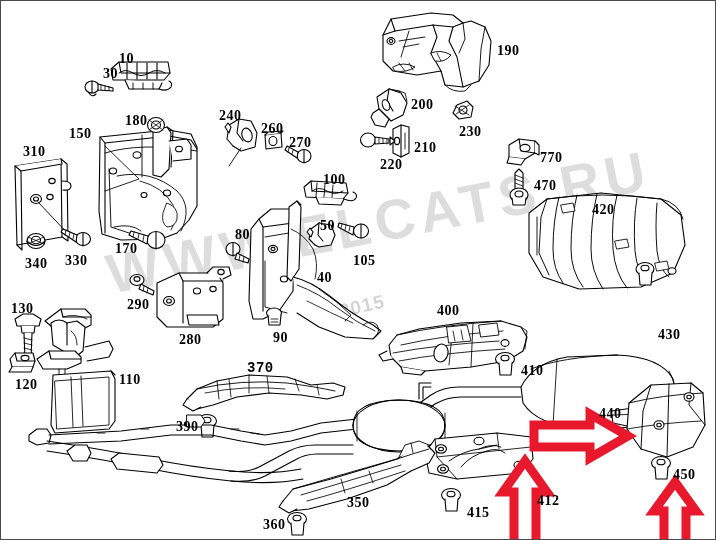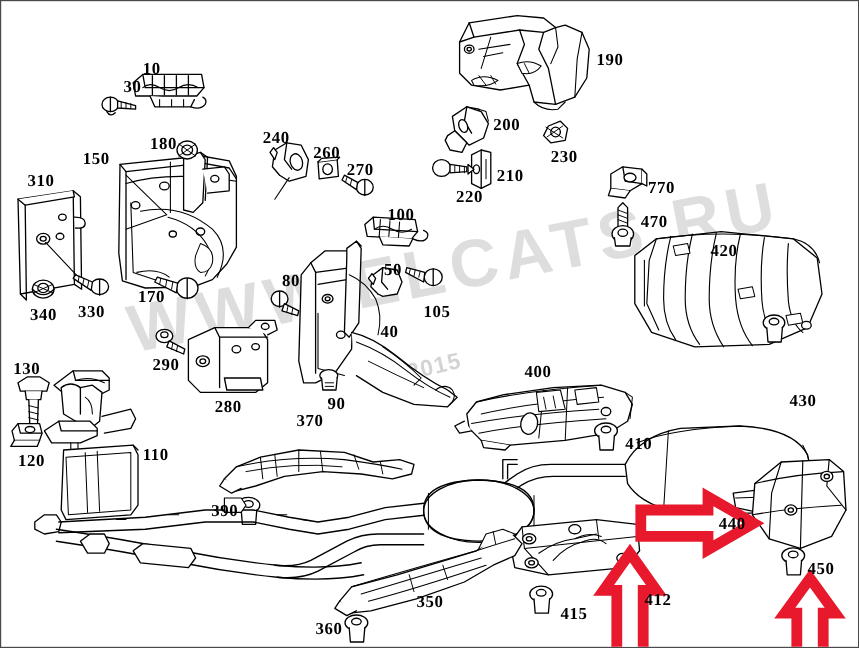--- a/index.html
+++ b/index.html
@@ -532,24 +532,24 @@
   <div class="lbl" style="left:118px;top:372px;">110</div>
   <div class="lbl" style="left:496px;top:43px;">190</div>
   <div class="lbl" style="left:410px;top:97px;">200</div>
   <div class="lbl" style="left:413px;top:140px;">210</div>
   <div class="lbl" style="left:379px;top:157px;">220</div>
   <div class="lbl" style="left:458px;top:124px;">230</div>
   <div class="lbl" style="left:539px;top:150px;">770</div>
   <div class="lbl" style="left:533px;top:178px;">470</div>
   <div class="lbl" style="left:591px;top:202px;">420</div>
   <div class="lbl" style="left:657px;top:283px;margin-top:44px;">430</div>
-  <div class="lbl" style="left:246px;top:344px;">370</div>
+  <div class="lbl" style="left:246px;top:360px;font-family:Liberation Mono, monospace;">370</div>
   <div class="lbl" style="left:175px;top:419px;">390</div>
   <div class="lbl" style="left:436px;top:303px;">400</div>
   <div class="lbl" style="left:520px;top:363px;text-align:center;">410</div>
-  <div class="lbl" style="left:598px;top:406px;margin-top:24px;">440</div>
+  <div class="lbl" style="left:598px;top:406px;">440</div>
   <div class="lbl" style="left:672px;top:467px;">450</div>
   <div class="lbl" style="left:536px;top:461px;margin-top:32px;">412</div>
   <div class="lbl" style="left:466px;top:505px;">415</div>
   <div class="lbl" style="left:346px;top:495px;">350</div>
   <div class="lbl" style="left:262px;top:517px;">360</div>
 
 </div>
 
 </body></html>

